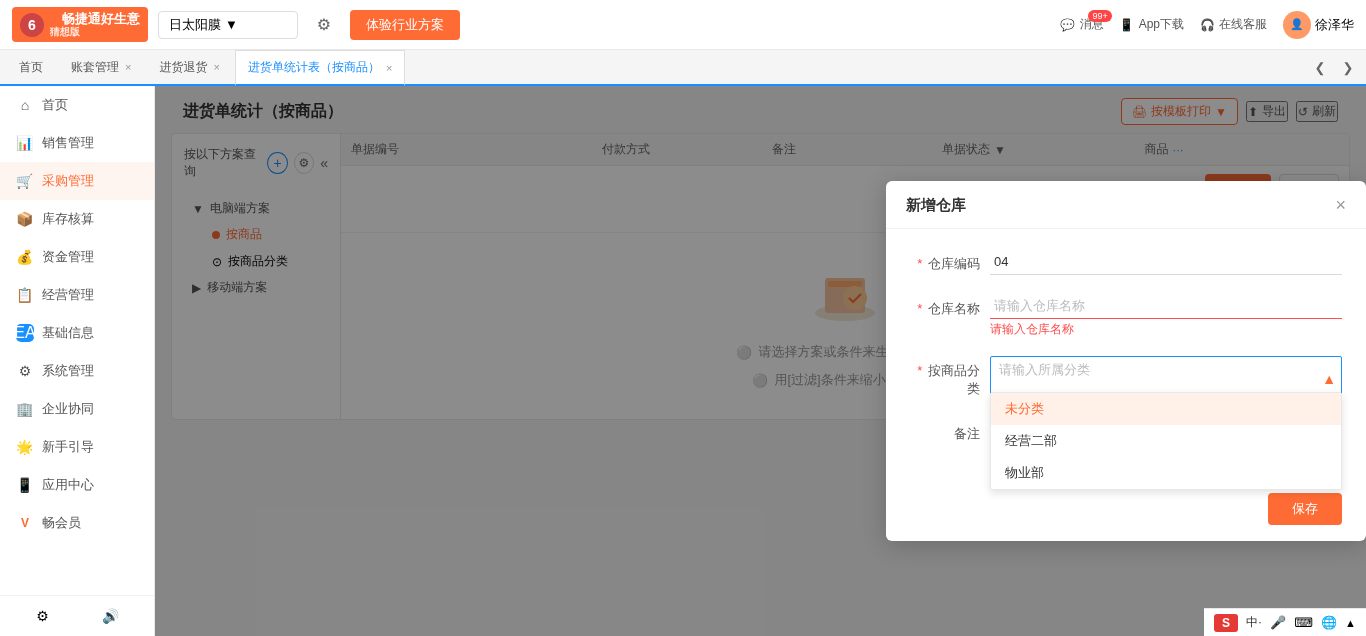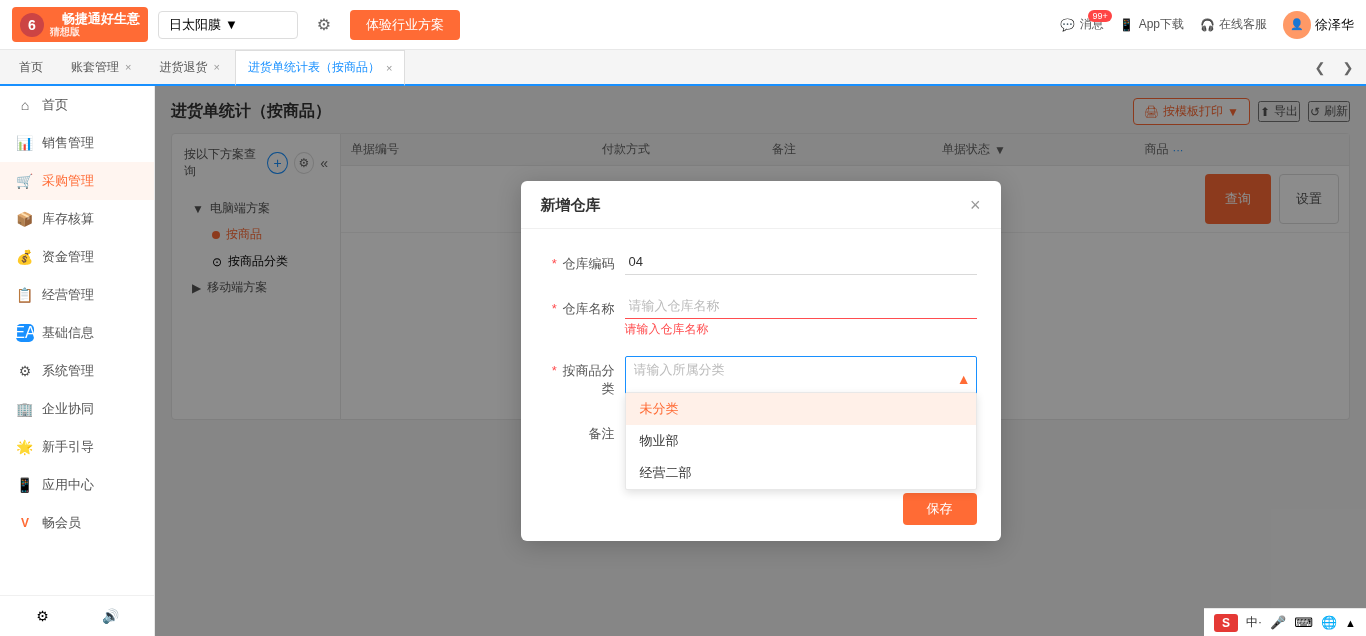--- a/index.html
+++ b/index.html
@@ -76,21 +76,21 @@
     .sidebar-item.active { background: #fff5f0; color: #ff6b35; }
     .sidebar-icon { width: 18px; height: 18px; display: flex; align-items: center; justify-content: center; font-size: 14px; }
     .sidebar-bottom { margin-top: auto; display: flex; justify-content: space-around; padding: 8px; border-top: 1px solid #f0f0f0; }
 
     
     .content-area { flex: 1; overflow: hidden; position: relative; background: #f5f5f5; }
 
     
     .page-header {
       display: flex; align-items: center; justify-content: space-between;
-      padding: 12px 16px 8px; background: #f5f5f5;
+      padding: 12px 28px 8px; background: #f5f5f5;
     }
     .page-title { font-size: 16px; font-weight: bold; color: #333; }
     .page-actions { display: flex; gap: 8px; align-items: center; }
     .print-btn {
       display: flex; align-items: center; gap: 4px; border: 1px solid #ff6b35;
       color: #ff6b35; background: #fff; padding: 4px 10px; border-radius: 4px;
       cursor: pointer; font-size: 12px;
     }
     .export-btn { display: flex; align-items: center; gap: 4px; color: #555; cursor: pointer; font-size: 12px; }
     .refresh-btn { display: flex; align-items: center; gap: 4px; color: #555; cursor: pointer; font-size: 12px; }
@@ -111,21 +111,21 @@
     .tree-item { padding: 4px 20px; cursor: pointer; font-size: 12px; color: #555; display: flex; align-items: center; gap: 6px; }
     .tree-sub { padding-left: 30px; }
     .tree-sub-item { padding: 5px 10px; cursor: pointer; font-size: 12px; display: flex; align-items: center; gap: 6px; }
     .tree-sub-item.active { color: #ff6b35; }
     .tree-sub-item .dot { width: 8px; height: 8px; border-radius: 50%; background: #ff6b35; }
 
     
     .modal-overlay {
       position: absolute; top: 0; left: 0; right: 0; bottom: 0;
       background: rgba(0,0,0,0.45); z-index: 100;
-      display: flex; align-items: center; justify-content: center;
+      display: flex; align-items: center; justify-content: flex-end;
     }
     .modal {
       background: #fff; border-radius: 6px; width: 480px;
       box-shadow: 0 4px 24px rgba(0,0,0,0.2); position: relative;
     }
     .modal-header {
       display: flex; align-items: center; justify-content: space-between;
       padding: 14px 20px 12px; border-bottom: 1px solid #f0f0f0;
     }
     .modal-title { font-size: 15px; font-weight: bold; color: #333; }
@@ -425,22 +425,22 @@
           <div class="form-row">
             <div class="form-label">
               <span class="required-star">*</span>
               <span>按商品分类</span>
             </div>
             <div class="wh-category-field">
               <input class="wh-category-input" placeholder="请输入所属分类" style="">
               <span class="wh-arrow-btn">▲</span>
               <div class="category-dropdown">
                 <div class="dropdown-item selected">未分类</div>
+                <div class="dropdown-item">经营二部</div>
                 <div class="dropdown-item">物业部</div>
-                <div class="dropdown-item">经营二部</div>
               </div>
             </div>
           </div>
 
           <div class="form-row">
             <div class="form-label remark-label">
               <span>备注</span>
             </div>
             <input class="form-input" style="">
           </div>

